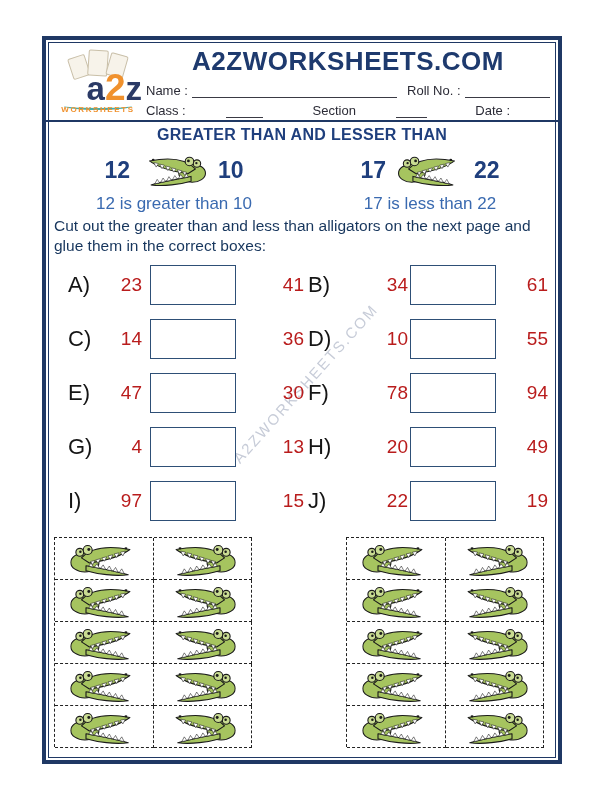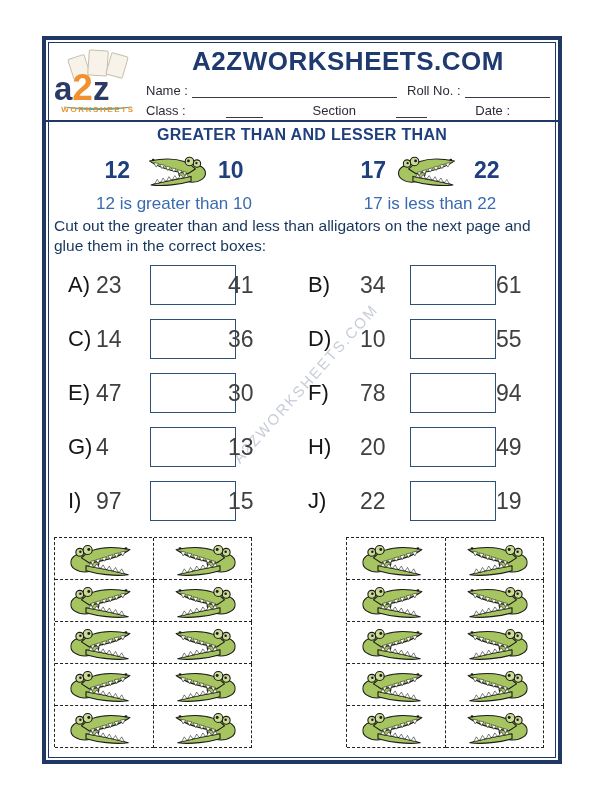--- a/index.html
+++ b/index.html
@@ -21,21 +21,21 @@
     background:transparent;
   }
   
   .header{position:absolute;left:0;top:0;width:100%;height:82px;border-bottom:2px solid #1f3864;box-sizing:border-box;}
   .logo{position:absolute;left:8px;top:12px;width:88px;height:66px;}
   .logo-papers{position:absolute;left:14px;top:-4px;width:60px;height:30px;}
   .paper{position:absolute;background:#f7f3ea;border:1px solid #c9bfa8;border-radius:2px;}
   .p1{left:2px;top:8px;width:16px;height:20px;transform:rotate(-18deg);}
   .p2{left:20px;top:2px;width:18px;height:24px;transform:rotate(4deg);}
   .p3{left:40px;top:6px;width:16px;height:21px;transform:rotate(16deg);}
-  .logo-a2z{position:absolute;left:0px;top:18px;width:88px;text-align:left;font-weight:bold;line-height:36px;}
+  .logo-a2z{position:absolute;left:0px;top:18px;width:88px;text-align:right;font-weight:bold;line-height:36px;}
   .logo-a2z .la,.logo-a2z .lz{color:#2b3a66;font-size:33px;}
   .logo-a2z .l2{color:#f0912d;font-size:37px;}
   .logo-sub{position:absolute;left:0;top:53px;width:88px;text-align:center;color:#f0912d;font-size:8px;font-weight:bold;letter-spacing:1.6px;}
   .logo-swoosh{position:absolute;left:10px;top:50px;width:68px;height:6px;border-bottom:2px solid #4aaca6;border-radius:50%;}
   .site-title{
     position:absolute;left:96px;right:4px;top:6px;text-align:center;
     color:#1e3a6e;font-size:26px;font-weight:bold;letter-spacing:0.5px;
   }
   .field-row{position:absolute;left:100px;right:8px;display:flex;align-items:flex-end;font-size:13px;color:#2b2b36;}
   .row1{top:42px;height:16px;}
@@ -64,26 +64,26 @@
   
   .instruction{
     position:absolute;left:8px;top:176px;width:490px;
     color:#17365d;font-size:15.5px;line-height:1.28;
   }
   
   .problems{position:absolute;left:0;top:218px;width:100%;}
   .prow{position:relative;height:54px;}
   .prow > span{position:absolute;top:50%;transform:translateY(-50%);}
   .plabel{font-size:22px;color:#151515;}
-  .pnum{font-size:23px;color:#404040;text-align:left;}
+  .pnum{font-size:19px;color:#b91c1c;text-align:right;}
   .pbox{
     width:86px;height:40px;box-sizing:border-box;background:#fff;
     border:1.5px solid #2e4f76;transform:translateY(-50%);
   }
-  .lab-l{left:22px;} .n1-l{left:50px;width:46px;} .box-l{left:104px;} .n2-l{left:182px;width:50px;}
+  .lab-l{left:22px;} .n1-l{left:50px;width:46px;} .box-l{left:104px;} .n2-l{left:208px;width:50px;}
   .lab-r{left:262px;} .n1-r{left:314px;width:48px;} .box-r{left:364px;} .n2-r{left:450px;width:52px;}
   
   .cutgrid{
     position:absolute;top:497px;width:198px;height:210px;box-sizing:border-box;
     display:grid;grid-template-columns:1fr 1fr;grid-auto-rows:42px;
     border-top:1px dashed #222;border-left:1px dashed #222;
   }
   .grid-left{left:8px;}
   .grid-right{left:300px;}
   .cutcell{

